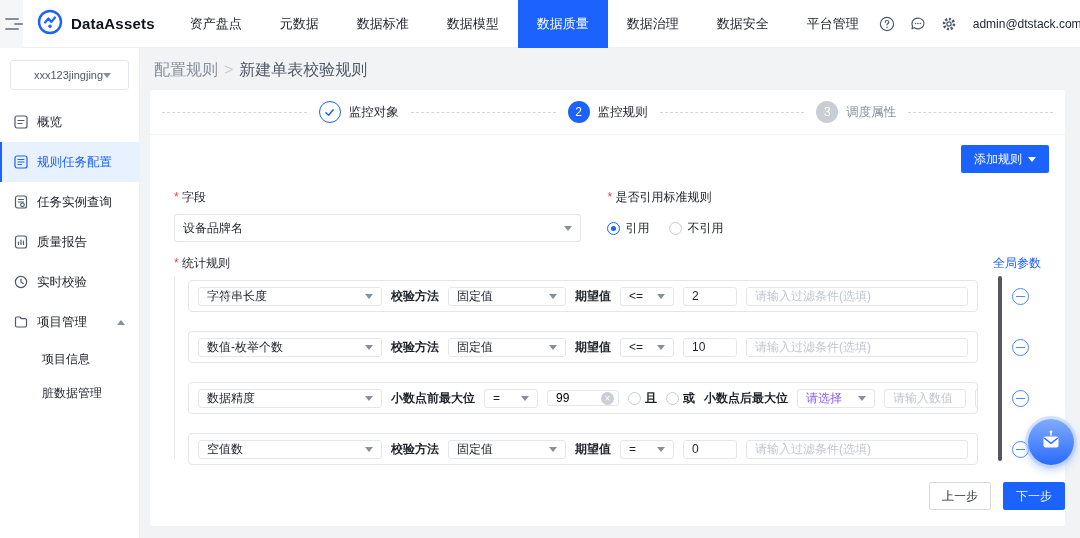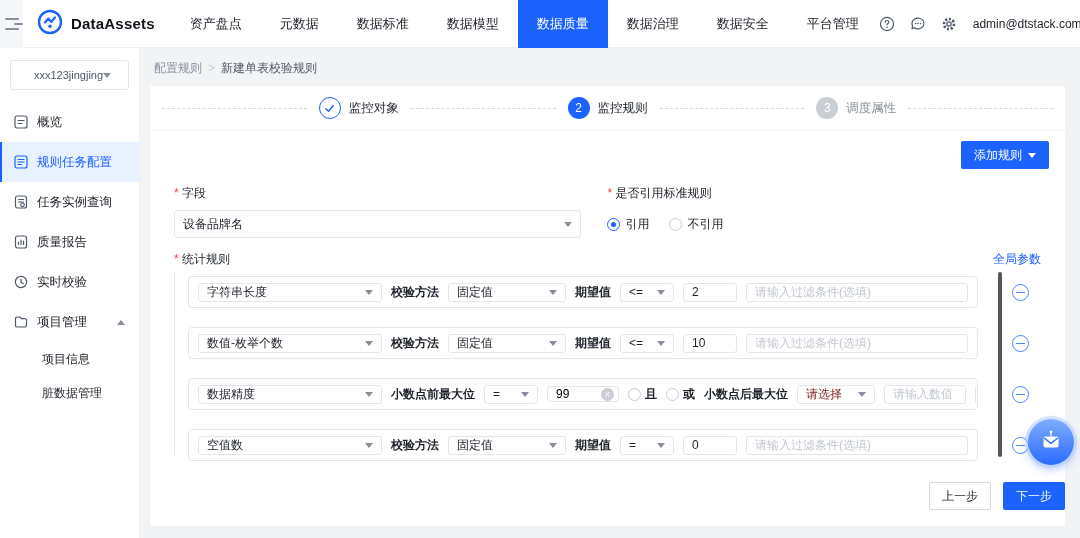--- a/index.html
+++ b/index.html
@@ -31,21 +31,21 @@
   .menu-item.active svg { color:#1b62ff; }
   .menu-item.active::before { content:""; position:absolute; left:0; top:0; bottom:0; width:2px; background:#1b62ff; }
   .menu-sub { height:34px; display:flex; align-items:center; padding-left:42px; font-size:12px; color:#1d2129; cursor:pointer; }
   .caret { width:0; height:0; border-left:4px solid transparent; border-right:4px solid transparent; border-top:5px solid #86909c; display:inline-block; }
   .caret.up { transform:rotate(180deg); }
   .caret.white { border-top-color:#fff; }
   .menu-item .caret { margin-left:auto; }
 
   
   .main { flex:1; min-width:0; padding:10px 15px 12px 10px; display:flex; flex-direction:column; }
-  .breadcrumb { font-size:12px; margin:2px 0 9px 4px; }
+  .breadcrumb { font-size:16px; margin:2px 0 9px 4px; }
   .bc-root { color:#86909c; cursor:pointer; }
   .bc-sep { color:#c9cdd4; margin:0 6px; }
   .bc-cur { color:#4e5969; }
   .card { background:#fff; border-radius:2px; flex:1; display:flex; flex-direction:column; min-height:0; }
 
   
   .steps { display:flex; align-items:center; padding:11px 0; border-bottom:1px solid #f2f3f5; }
   .dash { flex:1; border-top:1px dashed #d4d7dd; margin:0 12px; height:0; }
   .step { display:flex; align-items:center; gap:8px; font-size:12.5px; cursor:pointer; }
   .step-c { width:22px; height:22px; border-radius:50%; display:flex; align-items:center; justify-content:center; font-size:12px; flex:0 0 22px; }
@@ -61,21 +61,21 @@
   .btn.primary { background:#1b62ff; color:#fff; }
   .btn.ghost { background:#fff; border-color:#d9d9d9; color:#1d2129; }
   .add-rule { position:absolute; top:10px; right:16px; }
   .form-grid { margin-top:42px; display:flex; }
   .col-field { width:47%; }
   .col-ref { flex:1; margin-left:26px; }
   .f-label { font-size:12px; color:#1d2129; margin-bottom:8px; }
   .req::before { content:"* "; color:#f53f3f; }
   .select { height:28px; border:1px solid #e5e6eb; border-radius:3px; background:#fff; display:flex; align-items:center; justify-content:space-between; gap:6px; padding:0 8px; font-size:12px; color:#1d2129; cursor:pointer; min-width:0; }
   .select .val { white-space:nowrap; overflow:hidden; text-overflow:ellipsis; }
-  .select .ph { color:#7f1d1d; }
+  .select .ph { color:#8b5cf6; }
   .radio { display:inline-flex; align-items:center; gap:5px; margin-right:20px; cursor:pointer; font-size:12px; }
   .rdot { width:13px; height:13px; border-radius:50%; border:1px solid #c9cdd4; background:#fff; flex:0 0 13px; position:relative; }
   .rdot.on { border-color:#1b62ff; }
   .rdot.on::after { content:""; position:absolute; left:3px; top:3px; width:5px; height:5px; border-radius:50%; background:#1b62ff; }
   .radios { height:28px; display:flex; align-items:center; }
 
   .stats-row { margin-top:13px; display:flex; justify-content:space-between; align-items:center; }
   .link { color:#1b62ff; cursor:pointer; font-size:12px; }
 
   

